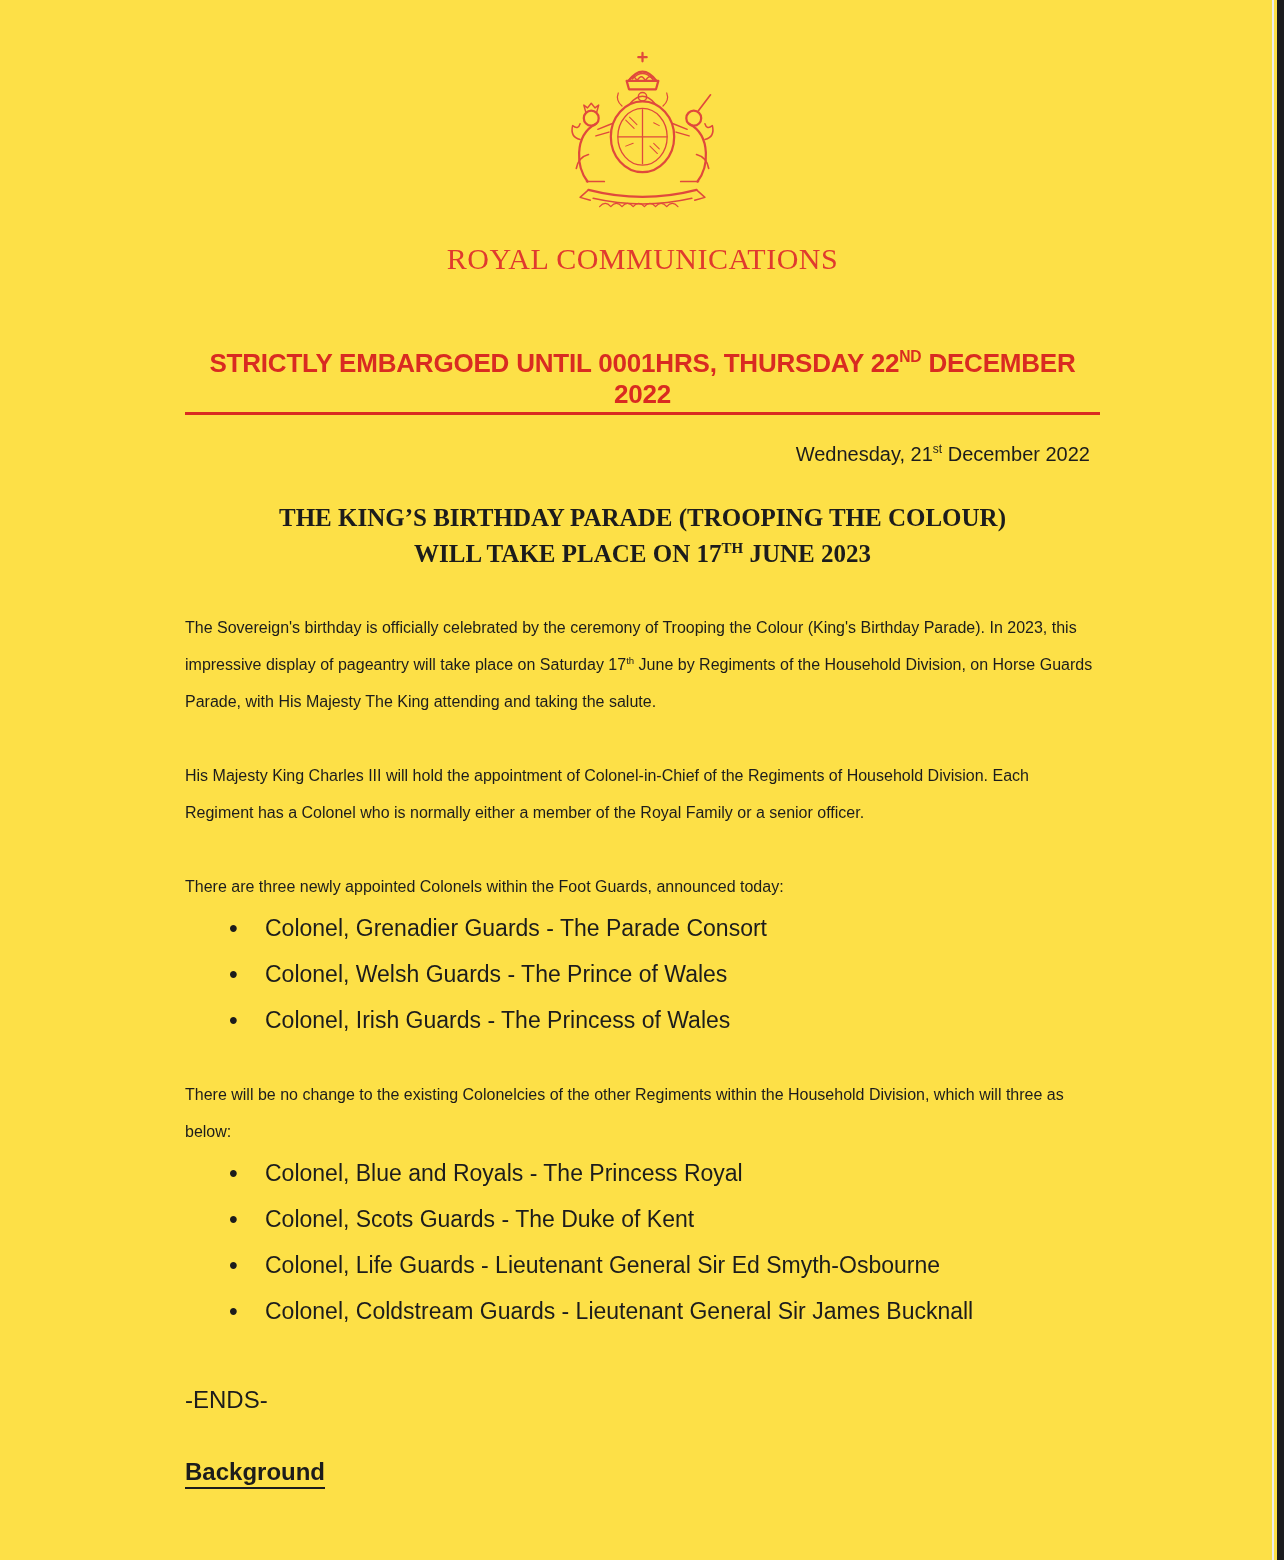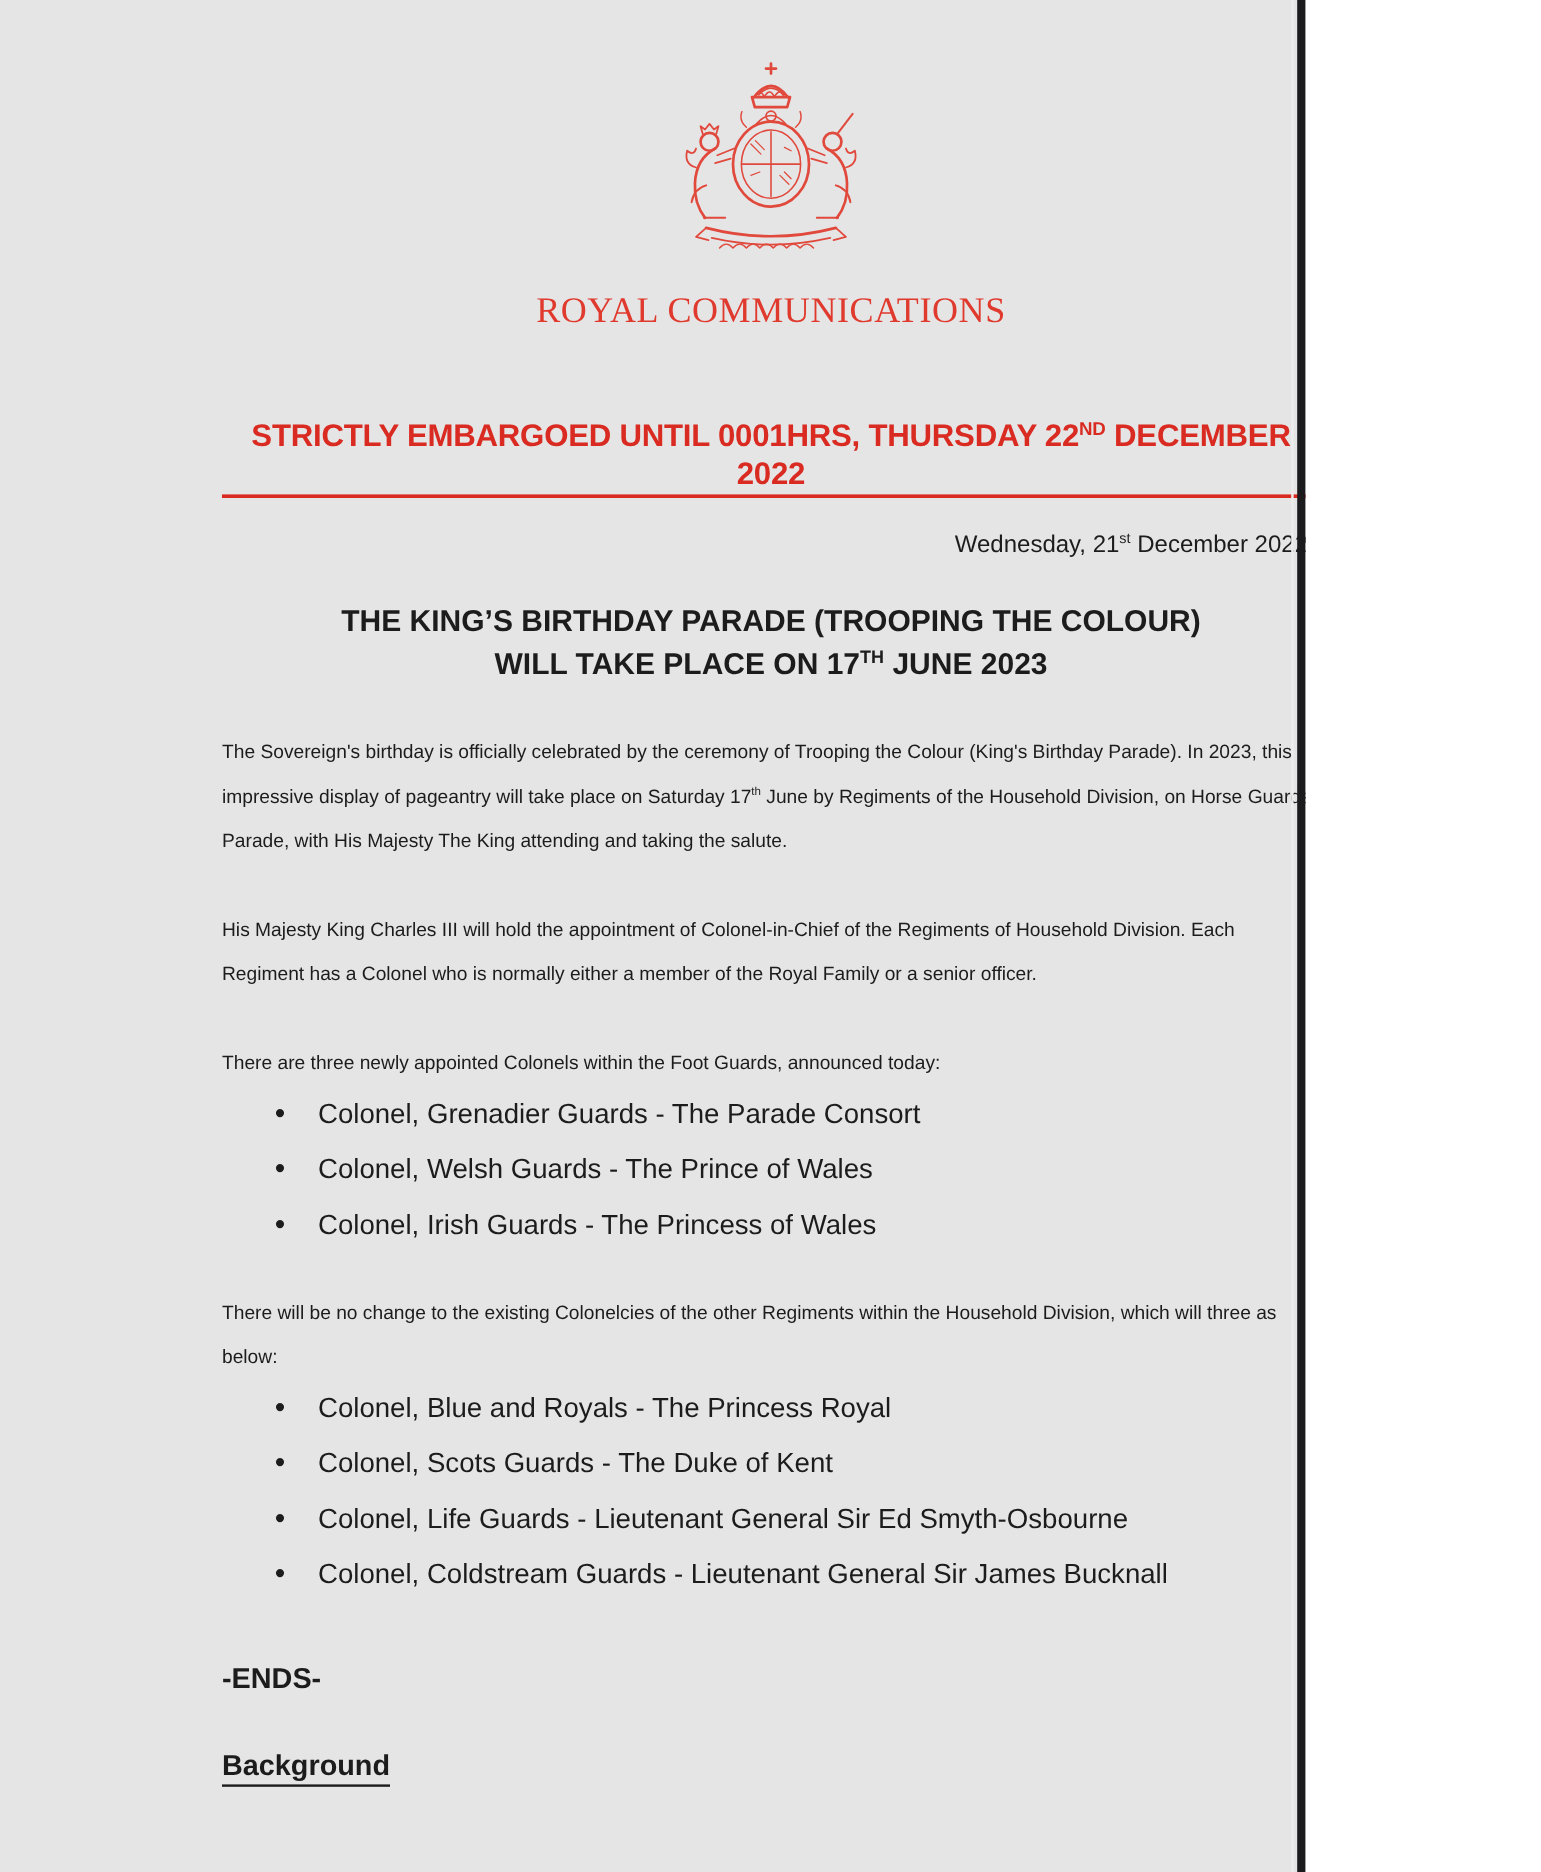--- a/index.html
+++ b/index.html
@@ -10,23 +10,23 @@
   }
   *{box-sizing:border-box;}
   html,body{margin:0;padding:0;background:#ffffff;}
   body{
     font-family:"Liberation Sans","DejaVu Sans",sans-serif;
     color:var(--text-black);
     width:1284px;
   }
   .page{
     position:relative;
-    width:1088px;
+    width:1284px;
     height:1560px;
-    background:#e5e5e5;
+    background:#fde047;
     overflow:hidden;
   }
   .content{
     position:relative;
     margin-left:185px;
     width:915px;
   }
   
   .crest-wrap{
     padding-top:50px;
@@ -67,20 +67,21 @@
     text-align:right;
     padding-right:10px;
     font-size:20px;
   }
   .headline{
     margin-top:34px;
     text-align:center;
     font-weight:bold;
     font-size:25px;
     line-height:36px;
+    font-family:Liberation Serif, serif;
   }
   .para{
     margin:37px 0 0 0;
     font-size:16px;
     line-height:37px;
     white-space:pre-wrap;
   }
   ul.colonel-list{
     list-style:none;
     margin:5px 0 0 0;
@@ -95,21 +96,21 @@
   }
   ul.colonel-list li::before{
     content:"\2022";
     position:absolute;
     left:44px;
     top:0;
     font-size:25px;
   }
   .ends{
     margin-top:56px;
-    font-weight:bold;
+    font-weight:normal;
     font-size:24px;
   }
   .bg-heading{
     margin-top:44px;
     font-size:24px;
   }
   .bg-heading span{
     display:inline-block;
     font-weight:bold;
     border-bottom:2px solid var(--text-black);

